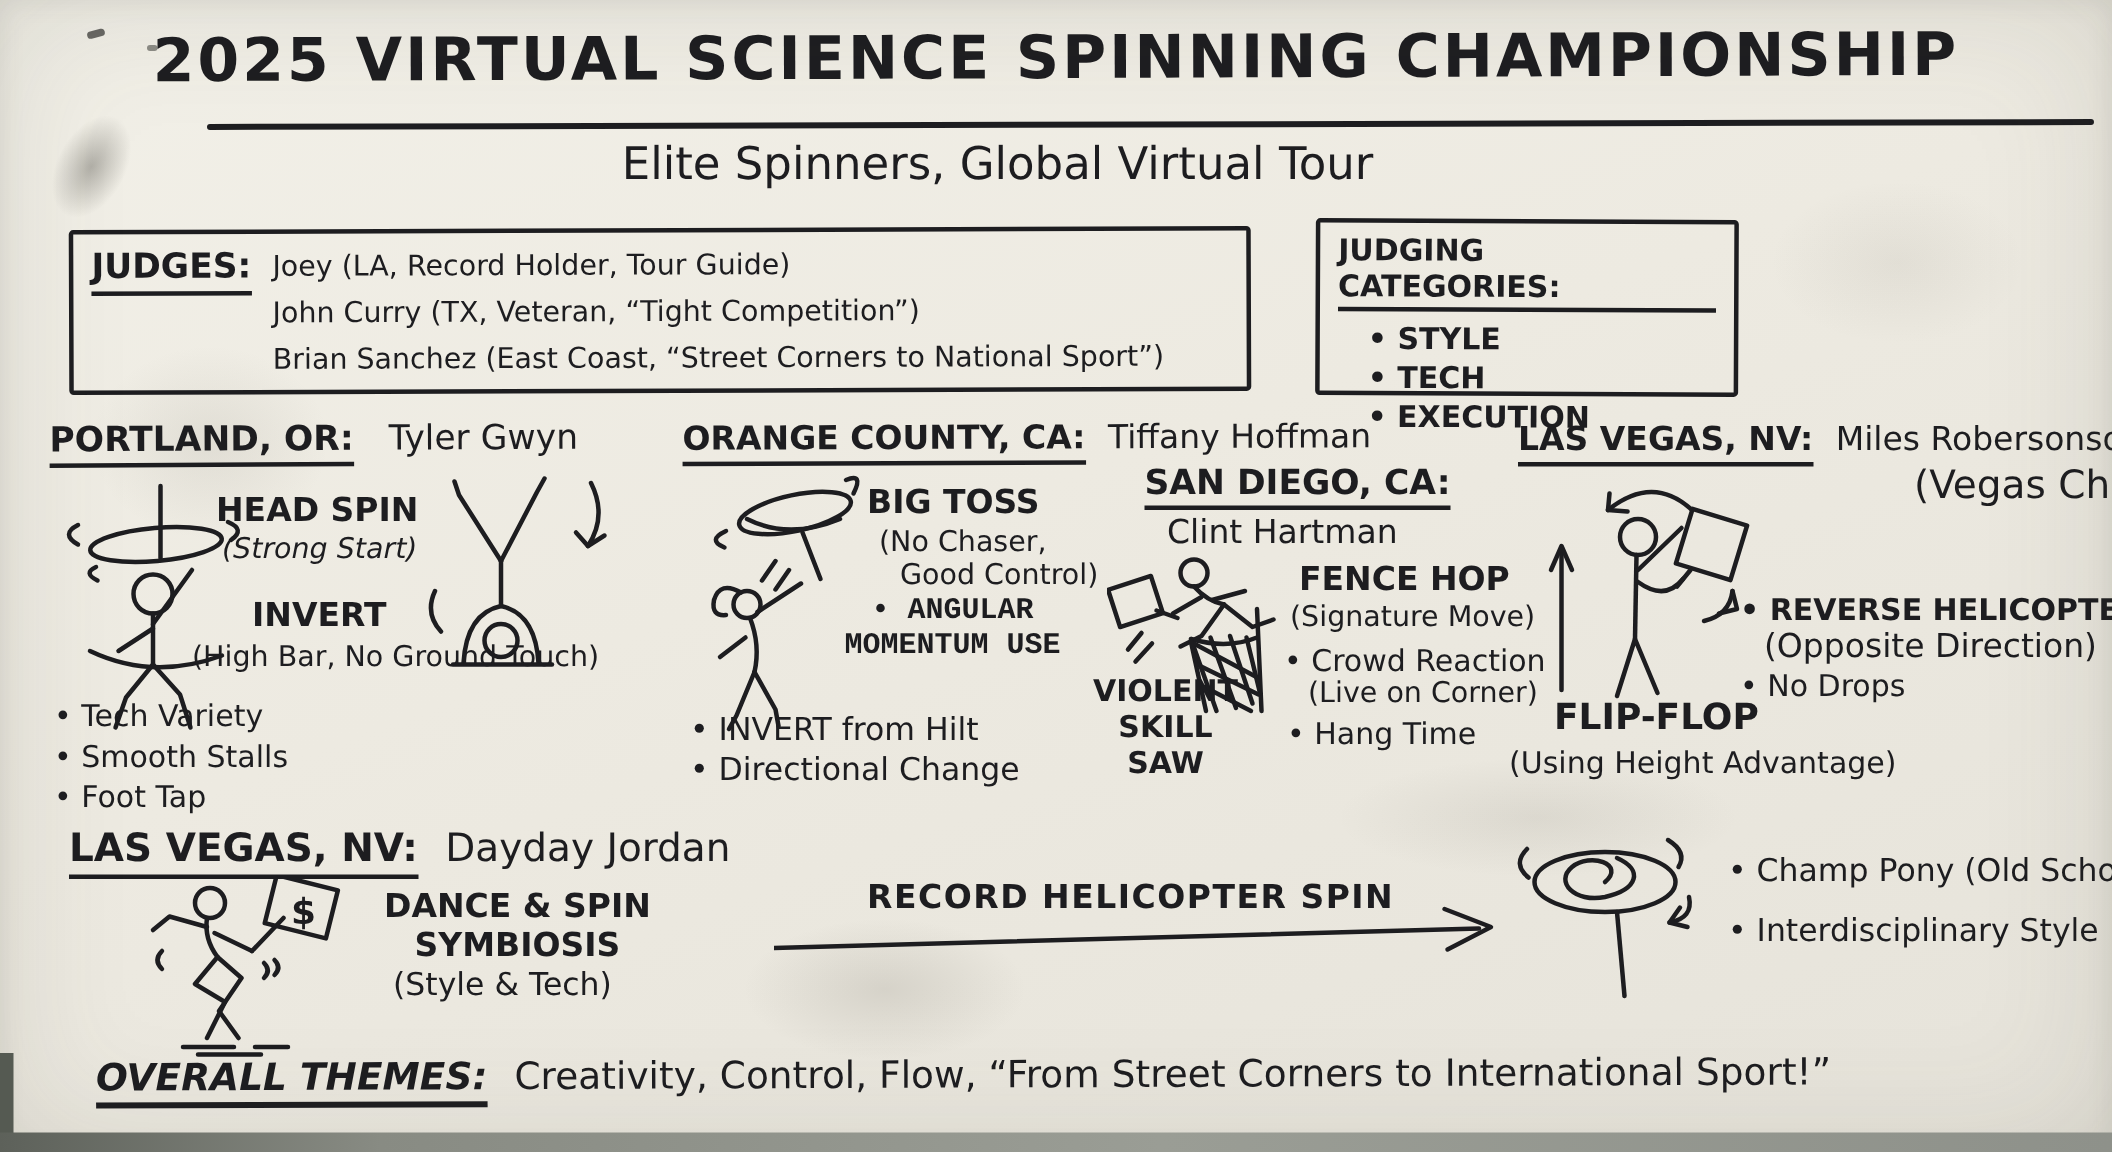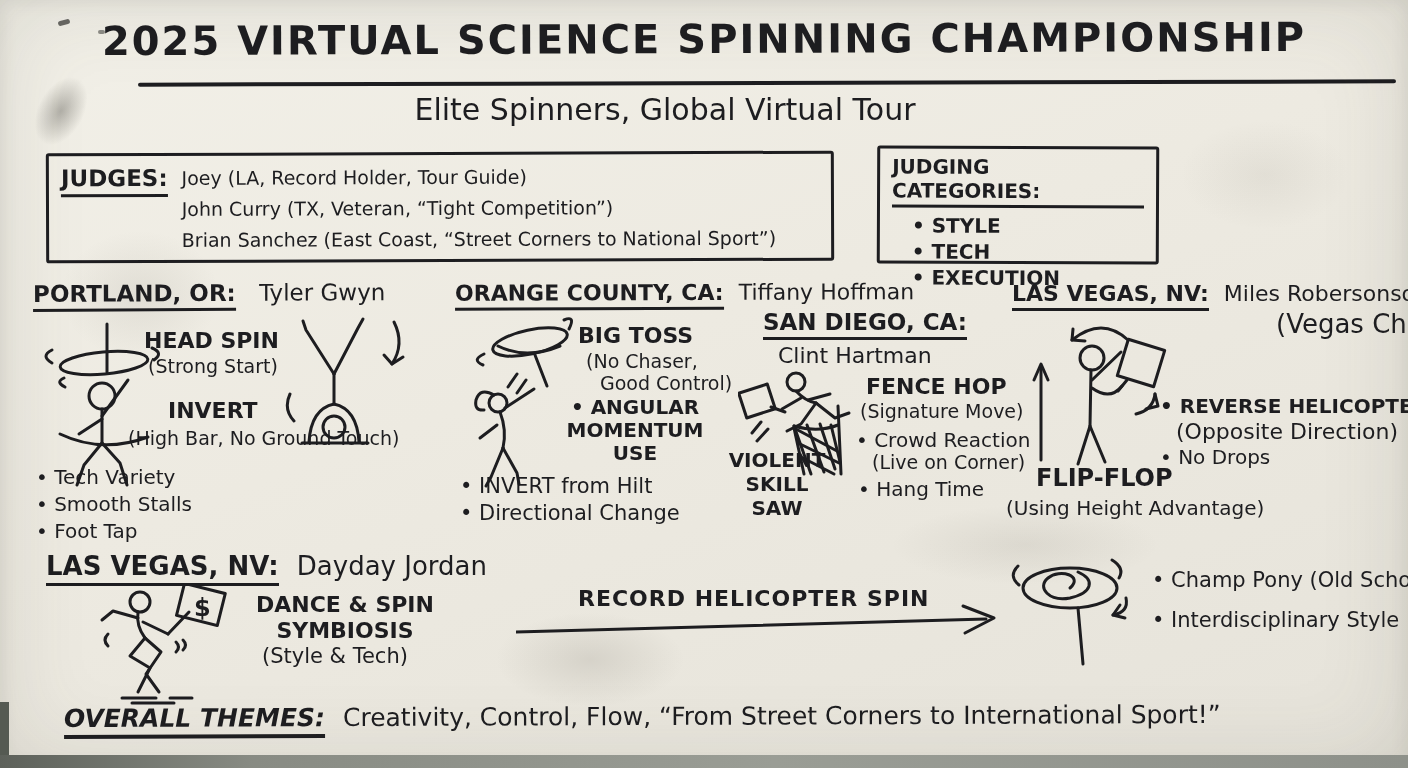--- a/index.html
+++ b/index.html
@@ -76,21 +76,21 @@
   <circle cx="70" cy="80" r="13"></circle>
   <line x1="70" y1="93" x2="70" y2="127"></line>
   <path d="M 70 100 L 96 64"></path>
   <path d="M 70 103 L 47 118"></path>
   <path d="M 28 118 q 42 20 88 3"></path>
   <path d="M 70 127 L 52 149 L 45 169"></path>
   <path d="M 70 127 L 88 147 L 95 169"></path>
 </svg>
 
 <div class="abs b" style="left:144px;top:328px;font-size:22px;">HEAD SPIN</div>
-<div class="abs note" style="left:148px;top:355px;font-size:19px;">(Strong Start)</div>
+<div class="abs note" style="left:148px;top:355px;font-size:19px;font-style:italic;">(Strong Start)</div>
 
 <svg class="abs" style="left:282px;top:312px;" width="135" height="142" viewBox="0 0 135 142">
   <path d="M 52 62 L 24 18 l -3 -9"></path>
   <path d="M 52 62 L 76 16 l 5 -9"></path>
   <path d="M 52 62 L 52 92"></path>
   <path d="M 52 92 q -23 5 -25 38"></path>
   <path d="M 52 92 q 23 5 25 38"></path>
   <circle cx="52" cy="115" r="11"></circle>
   <line x1="20" y1="131" x2="86" y2="131"></line>
   <path d="M 8 82 q -7 15 4 27"></path>
@@ -128,21 +128,21 @@
 <svg class="abs" style="left:460px;top:385px;" width="95" height="108" viewBox="0 0 95 108">
   <circle cx="38" cy="18" r="9"></circle>
   <path d="M 34 10 q -14 -8 -18 5 q -2 11 8 10"></path>
   <path d="M 45 23 L 74 4"></path>
   <path d="M 40 27 q 7 18 3 36"></path>
   <path d="M 37 40 L 20 53"></path>
   <path d="M 43 63 L 31 92 l -5 9"></path>
   <path d="M 43 63 L 57 88 l 2 11"></path>
 </svg>
 
-<div class="abs b wrap blt" style="left:560px;top:396px;width:150px;text-align:center;font-size:20px;line-height:23px;">ANGULAR MOMENTUM USE</div>
+<div class="abs b wrap blt" style="left:560px;top:396px;width:150px;text-align:center;font-size:20px;line-height:23px;font-family:Liberation Mono, monospace;">ANGULAR MOMENTUM USE</div>
 <div class="abs blt" style="left:460px;top:474px;font-size:21px;">INVERT from Hilt</div>
 <div class="abs blt" style="left:460px;top:501px;font-size:21px;">Directional Change</div>
 
 <div class="abs b uline" style="left:763px;top:309px;font-size:23px;text-align:center;">SAN DIEGO, CA:</div>
 <div class="abs" style="left:778px;top:343px;font-size:22px;">Clint Hartman</div>
 
 <svg class="abs" style="left:738px;top:366px;" width="135" height="118" viewBox="0 0 135 118">
   <rect x="4" y="22" width="30" height="26" transform="rotate(-18 19 35)"></rect>
   <path d="M 33 41 L 47 46"></path>
   <circle cx="58" cy="16" r="9"></circle>

